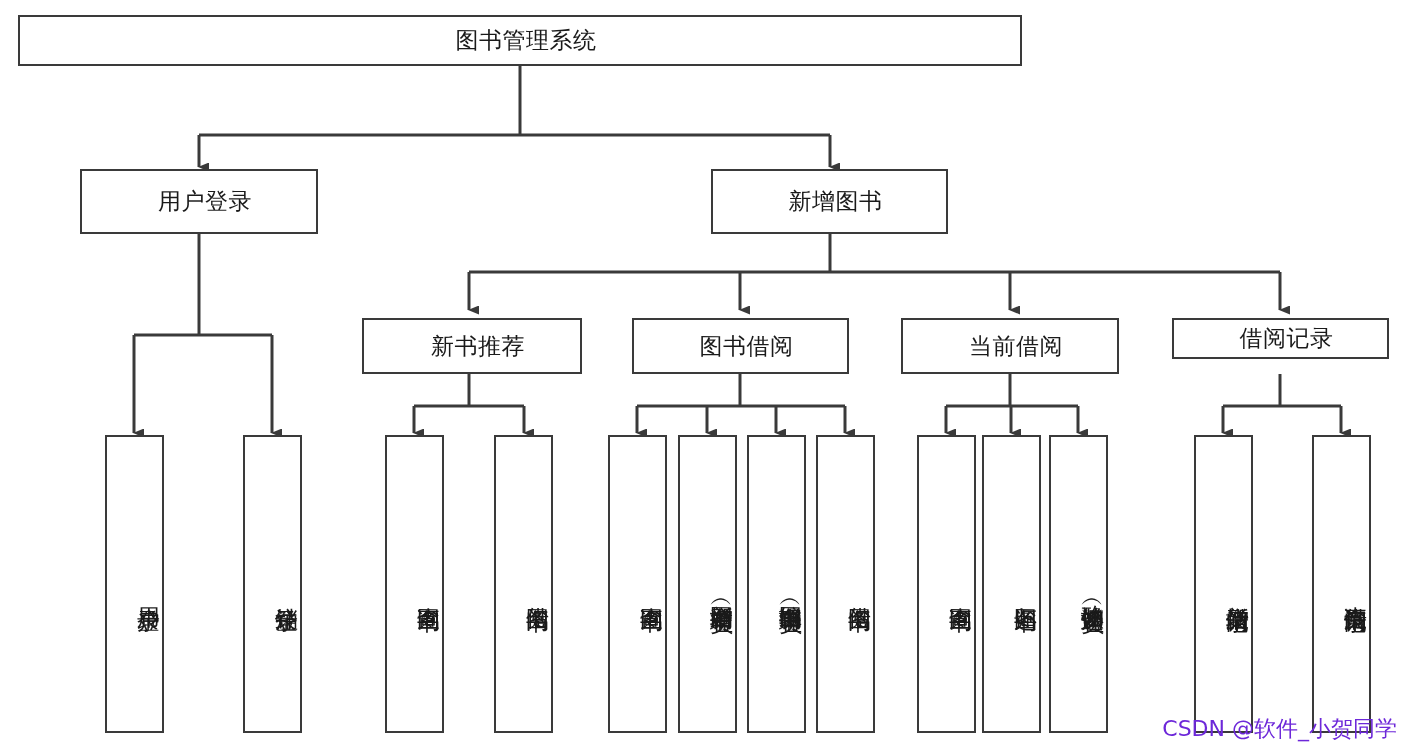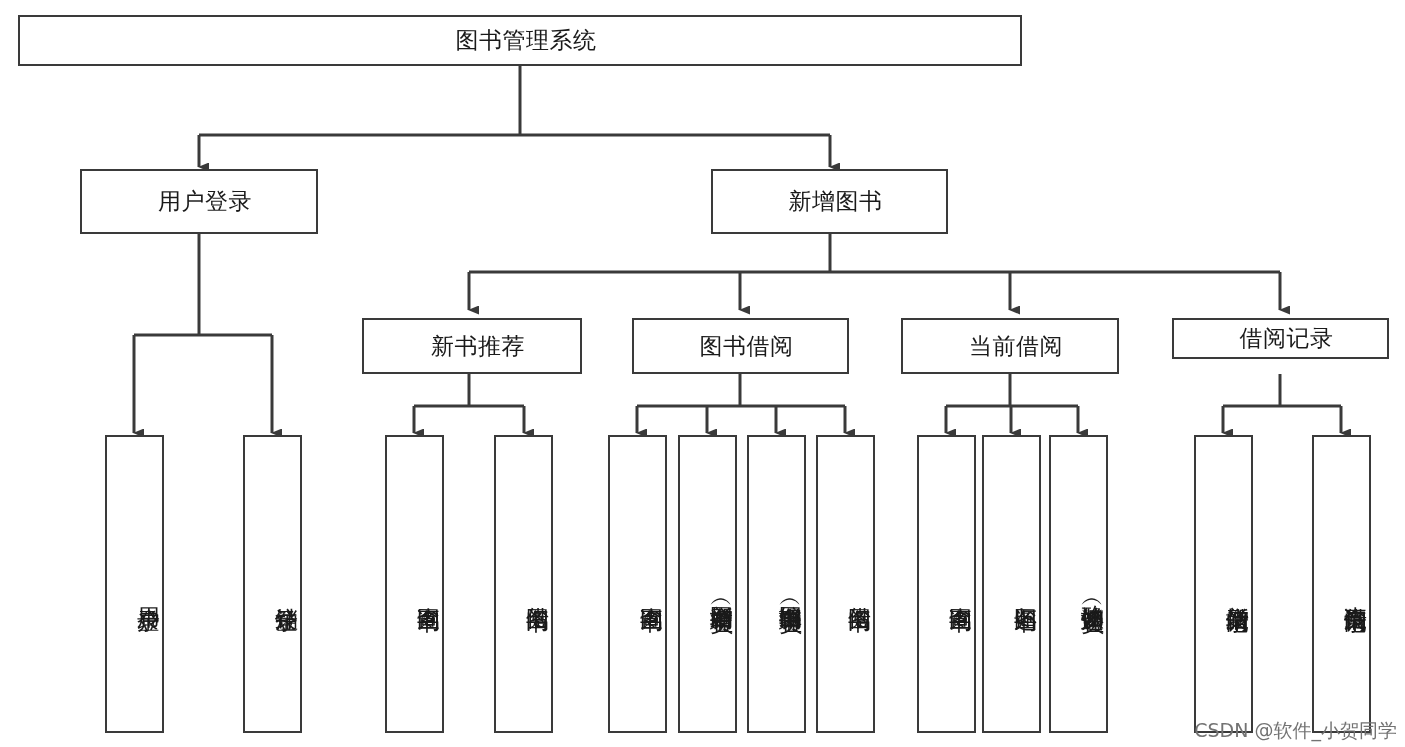--- a/index.html
+++ b/index.html
@@ -56,22 +56,22 @@
     text-align: center;
   }
   .node.vertical .label {
     writing-mode: vertical-rl;
     text-orientation: upright;
   }
   #watermark {
     position: absolute;
     right: 8px;
     bottom: 3px;
-    font-size: 19px;
-    color: #737373;
+    font-size: 22px;
+    color: #6d28d9;
     z-index: 5;
     white-space: nowrap;
     font-family: "DejaVu Sans", "Liberation Sans", sans-serif;
     margin-top: 40px;
   }
 </style>
 </head>
 <body>
 
 <div id="diagram-root">

